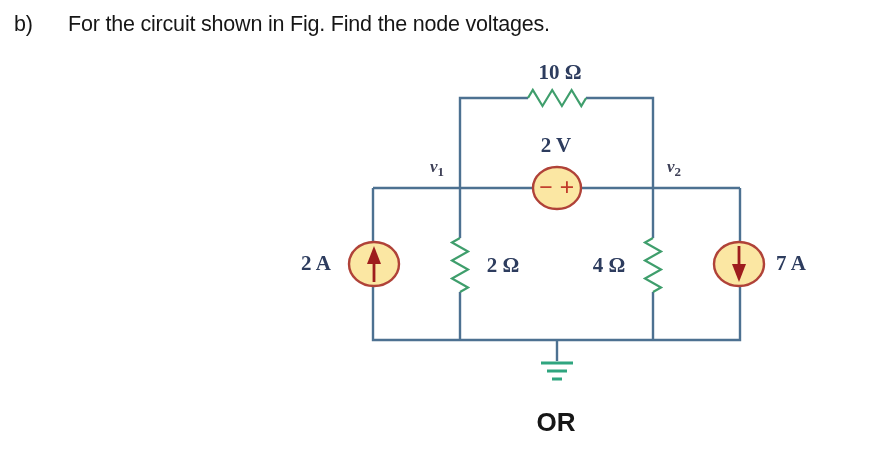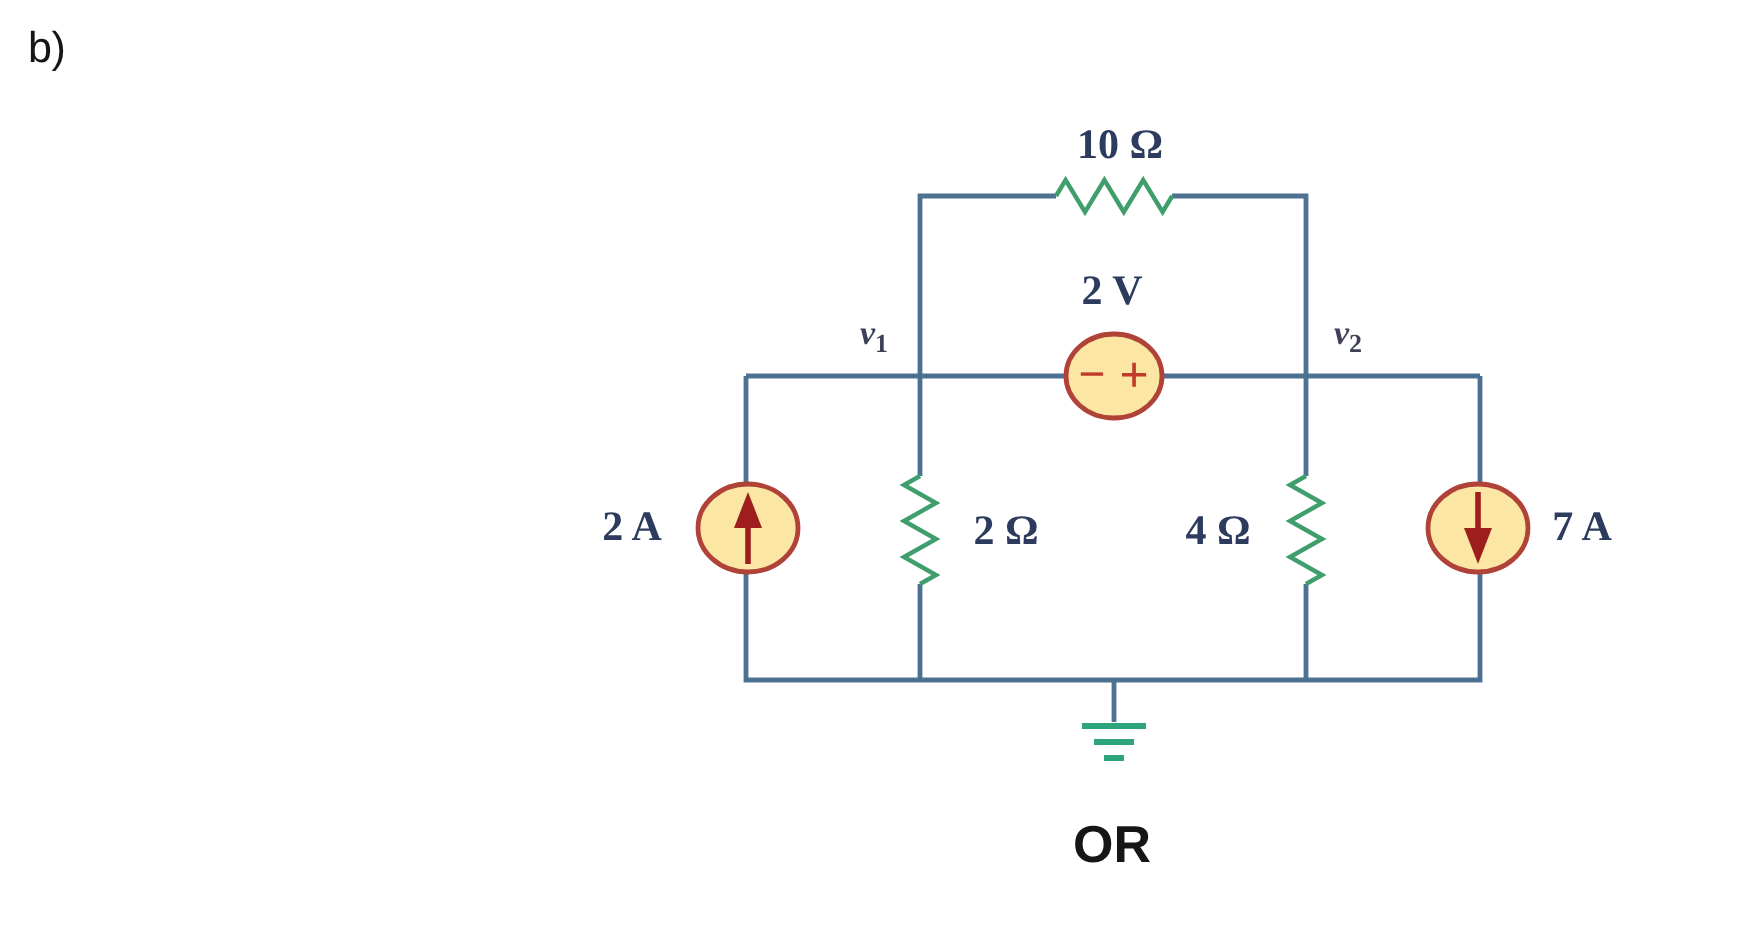--- a/index.html
+++ b/index.html
@@ -23,20 +23,21 @@
             font-style:italic;font-weight:bold;font-size:17px;}
   .node-sub{font-size:13px;font-style:normal;}
   .or-lbl{fill:#161616;font-family:"Liberation Sans",sans-serif;font-weight:bold;
           font-size:26px;text-anchor:middle;}
 </style>
 </head>
 <body>
 
 <div class="title-row">
   <span class="title-item">b)</span>
+  <span>For the circuit shown in Fig. Find the node voltages.</span>
 </div>
 
 <svg class="circuit-svg" width="880" height="470" viewBox="0 0 880 470">
 
   <path class="wire" d="M460,238 V98 H528 M586,98 H653 V238
            M460,292 V340 M653,292 V340
            M373,188 H740
            M373,188 V340 H740 V188
            M557,340 V361"></path>
 

